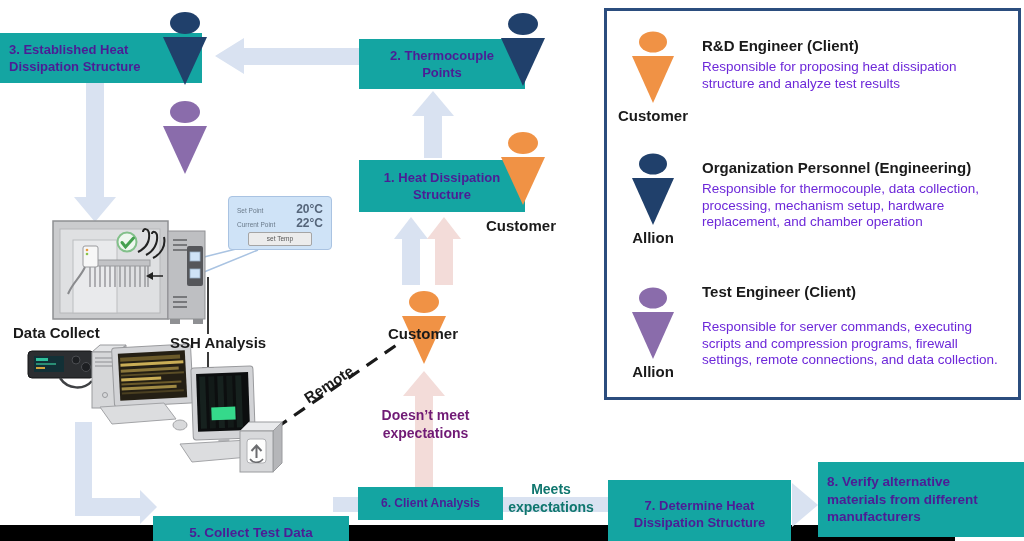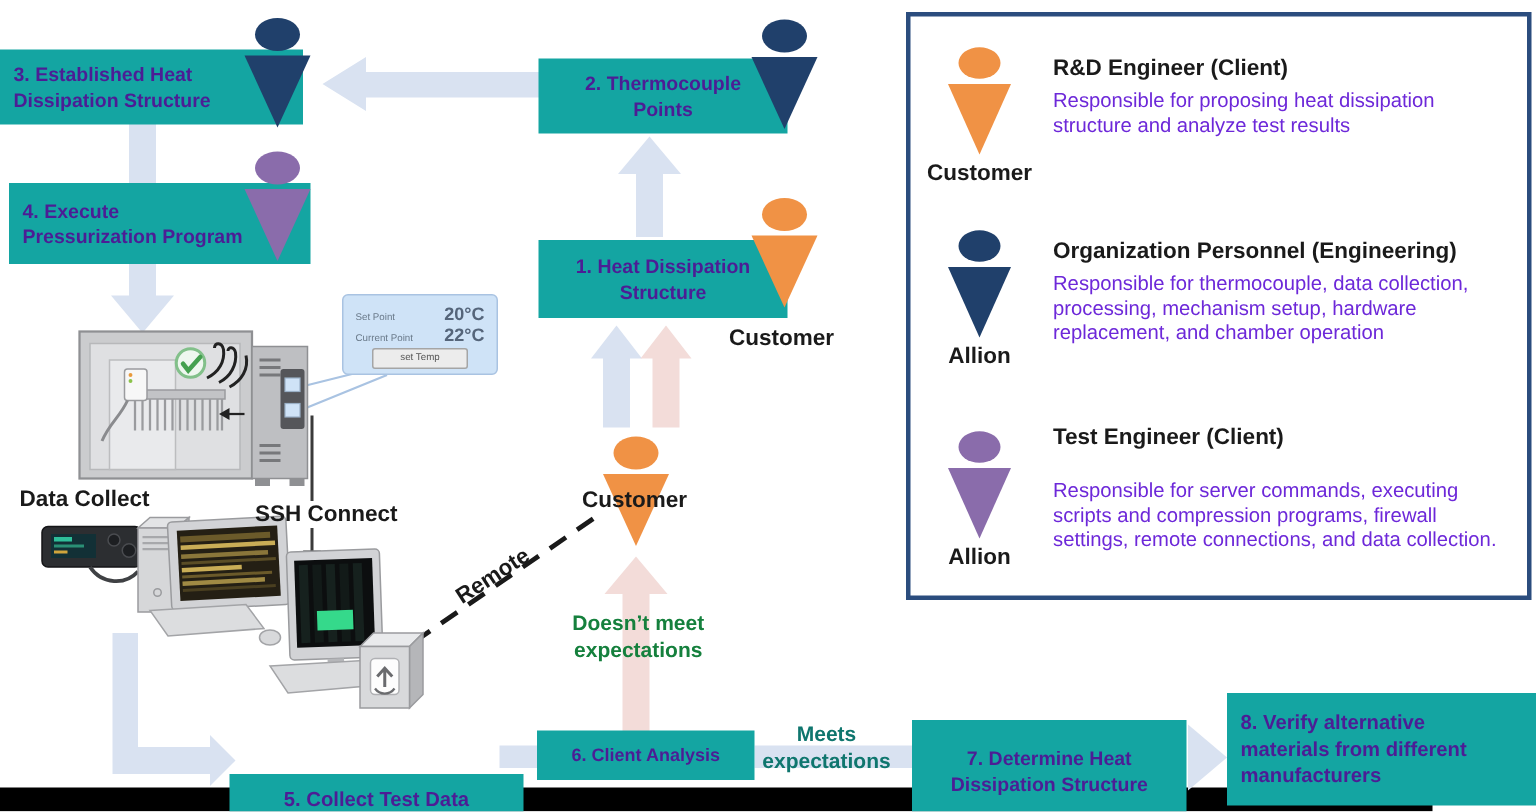--- a/index.html
+++ b/index.html
@@ -7,21 +7,21 @@
           font-family:"Liberation Sans",sans-serif;}
   svg.layer{position:absolute;left:0;top:0;z-index:1;}
   .stepbox{position:absolute;z-index:3;background:#14A5A2;color:#4c1d95;font-weight:bold;
            font-size:13px;line-height:1.32;white-space:pre-line;display:flex;align-items:center;}
   .stepbox.center{justify-content:center;text-align:center;}
   .stepbox.leftpad{padding-left:9px;text-align:left;}
   svg.person{position:absolute;z-index:4;overflow:visible;}
   .lbl{position:absolute;z-index:5;font-weight:bold;color:#1a1a1a;font-size:15px;white-space:pre-line;}
   .outcome{position:absolute;z-index:5;font-weight:bold;font-size:14px;line-height:1.28;
            text-align:center;white-space:pre-line;}
-  .outcome.neg{color:#15803d;}
+  .outcome.neg{color:#701a75;}
   .outcome.pos{color:#0f766e;}
   
   .legend{position:absolute;left:604px;top:8px;width:411px;height:386px;border:3px solid #2B4D7E;
           background:#fff;z-index:3;}
   .lg-title{position:absolute;left:95px;width:310px;font-size:15px;font-weight:bold;color:#1a1a1a;}
   .lg-desc{position:absolute;left:95px;width:306px;font-size:13.5px;color:#6d28d9;line-height:1.24;}
   .lg-tag{position:absolute;left:6px;width:80px;text-align:center;font-size:15px;font-weight:bold;color:#1a1a1a;}
   .lg-icon{position:absolute;overflow:visible;}
   
   .callout{position:absolute;left:228px;top:196px;width:104px;height:54px;z-index:2;
@@ -145,22 +145,20 @@
       <polygon points="273,431 282,422 282,463 273,472" fill="#B5B6B9" stroke="#9A9B9E"></polygon>
       <rect x="240" y="431" width="33" height="41" fill="#D8D9DB" stroke="#9A9B9E"></rect>
       <rect x="247" y="439" width="19" height="24" rx="3" fill="#FDFDFD" stroke="#B0B1B4"></rect>
       <path d="M256.5,458 L256.5,447 M251.5,451 L256.5,445.5 L261.5,451" stroke="#6A6B6E" stroke-width="2" fill="none"></path>
       <path d="M250,459 A8 8 0 0 0 263,459" stroke="#6A6B6E" stroke-width="1.5" fill="none"></path>
     </g>
   </svg>
 
   <div class="stepbox leftpad" style="left:0;top:33px;width:193px;height:50px;"><span>3. Established Heat
 Dissipation Structure</span></div>
-  <div class="stepbox leftpad" style="left:6px;top:122px;width:192px;height:54px;"><span>4. Execute
-Pressurization Program</span></div>
   <div class="stepbox center" style="left:359px;top:39px;width:166px;height:50px;"><span>2. Thermocouple
 Points</span></div>
   <div class="stepbox center" style="left:359px;top:160px;width:166px;height:52px;"><span>1. Heat Dissipation
 Structure</span></div>
   <div class="stepbox center" style="left:153px;top:487px;width:196px;height:33px;font-size:13.5px;margin-top:29px;"><span>5. Collect Test Data</span></div>
   <div class="stepbox center" style="left:358px;top:487px;width:145px;height:33px;font-size:12px;"><span>6. Client Analysis</span></div>
   <div class="stepbox center" style="left:608px;top:480px;width:183px;height:68px;"><span>7. Determine Heat
 Dissipation Structure</span></div>
   <div class="stepbox leftpad" style="left:818px;top:462px;width:206px;height:75px;font-size:13.5px;"><span>8. Verify alternative
 materials from different
@@ -183,21 +181,21 @@
     <polygon points="2,26 46,26 24,74" fill="#F09245"></polygon>
   </svg>
   <svg class="person" style="left:400px;top:290px;" width="48" height="78">
     <ellipse cx="24" cy="12" rx="15" ry="11" fill="#F09245"></ellipse>
     <polygon points="2,26 46,26 24,74" fill="#F09245"></polygon>
   </svg>
 
   <div class="lbl" style="left:486px;top:217px;">Customer</div>
   <div class="lbl" style="left:388px;top:325px;">Customer</div>
   <div class="lbl" style="left:13px;top:324px;">Data Collect</div>
-  <div class="lbl" style="left:170px;top:334px;">SSH Connect</div>
+  <div class="lbl" style="left:170px;top:334px;">SSH Analysis</div>
   <div class="lbl" style="left:301px;top:392px;transform:rotate(-33deg);transform-origin:left top;">Remote</div>
   <div class="outcome neg" style="left:368px;top:407px;width:115px;">Doesn’t meet
 expectations</div>
   <div class="outcome pos" style="left:500px;top:481px;width:102px;">Meets
 expectations</div>
 
   <div class="callout">
     <div class="co-row">
       <span class="co-k">Set Point</span>
       <span class="co-v">20°C</span>

